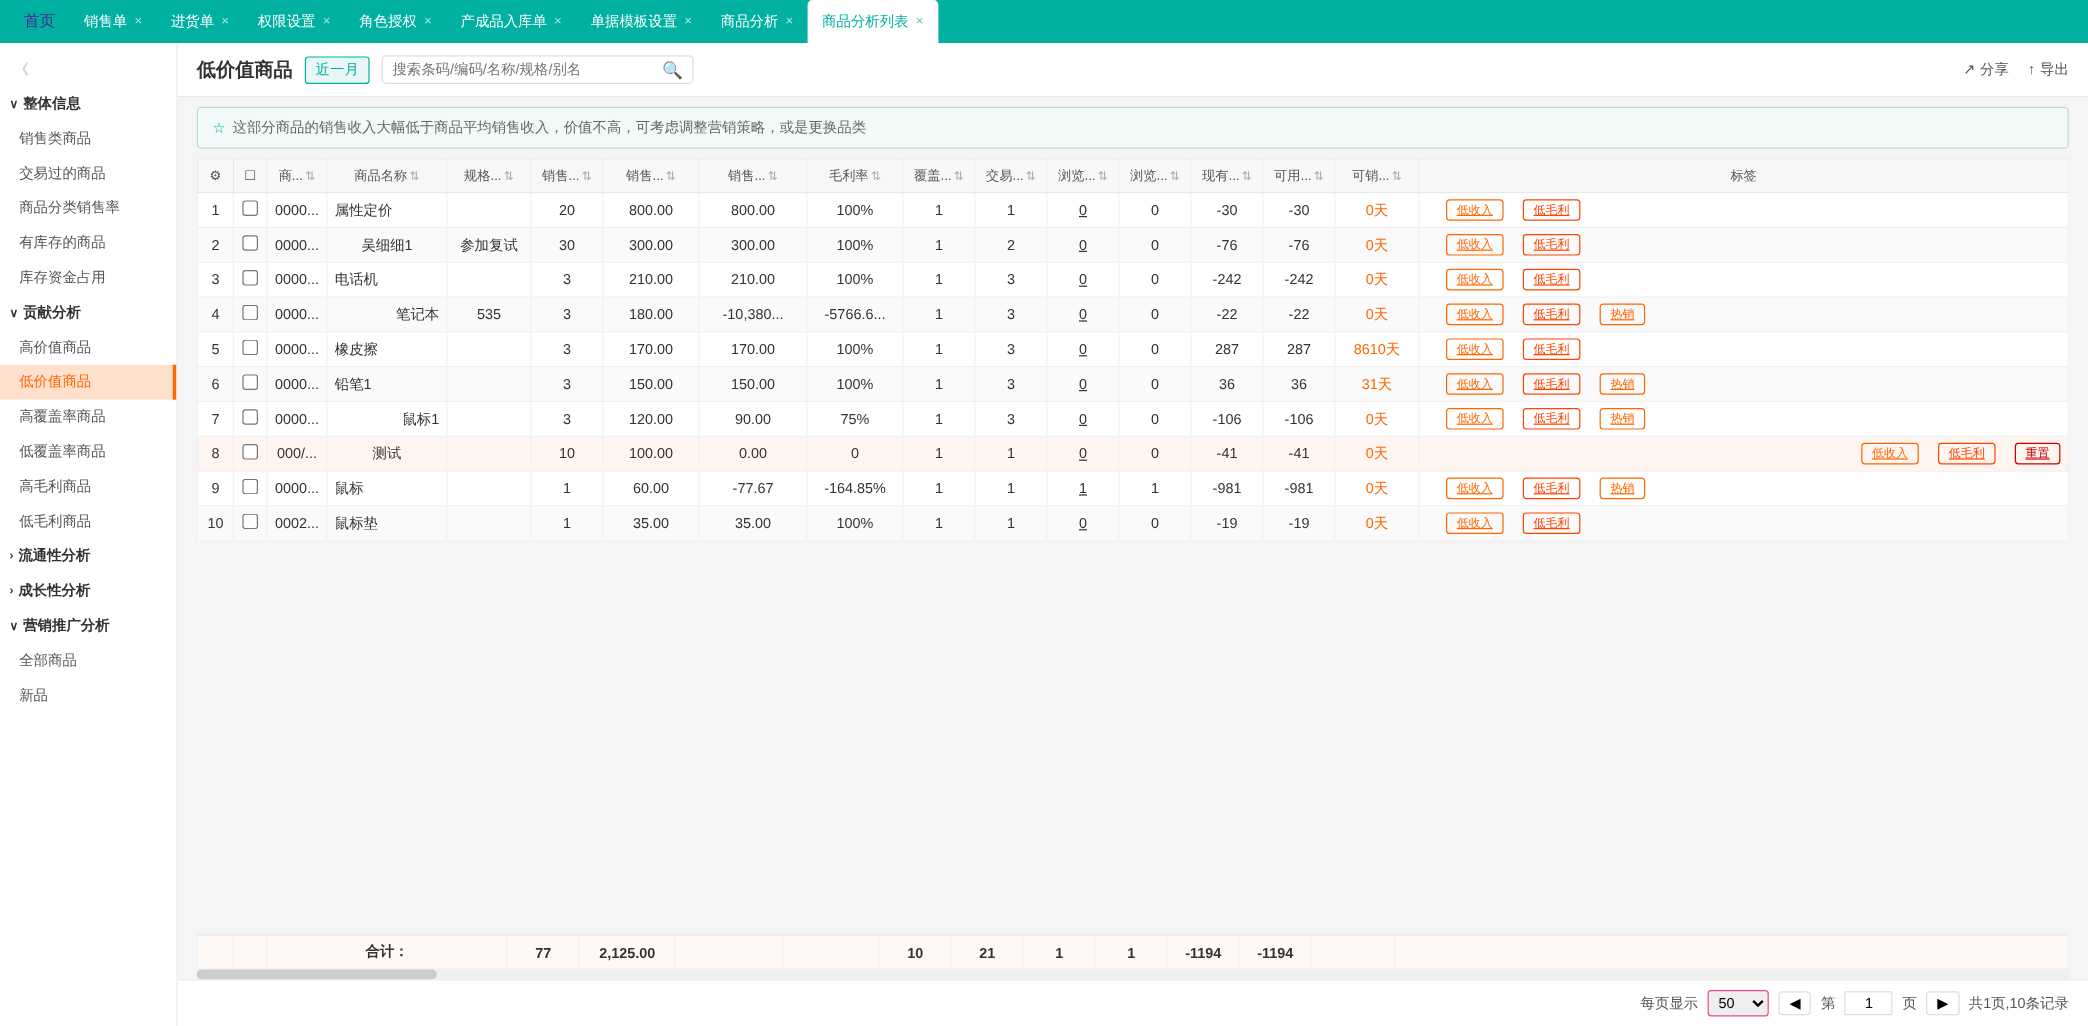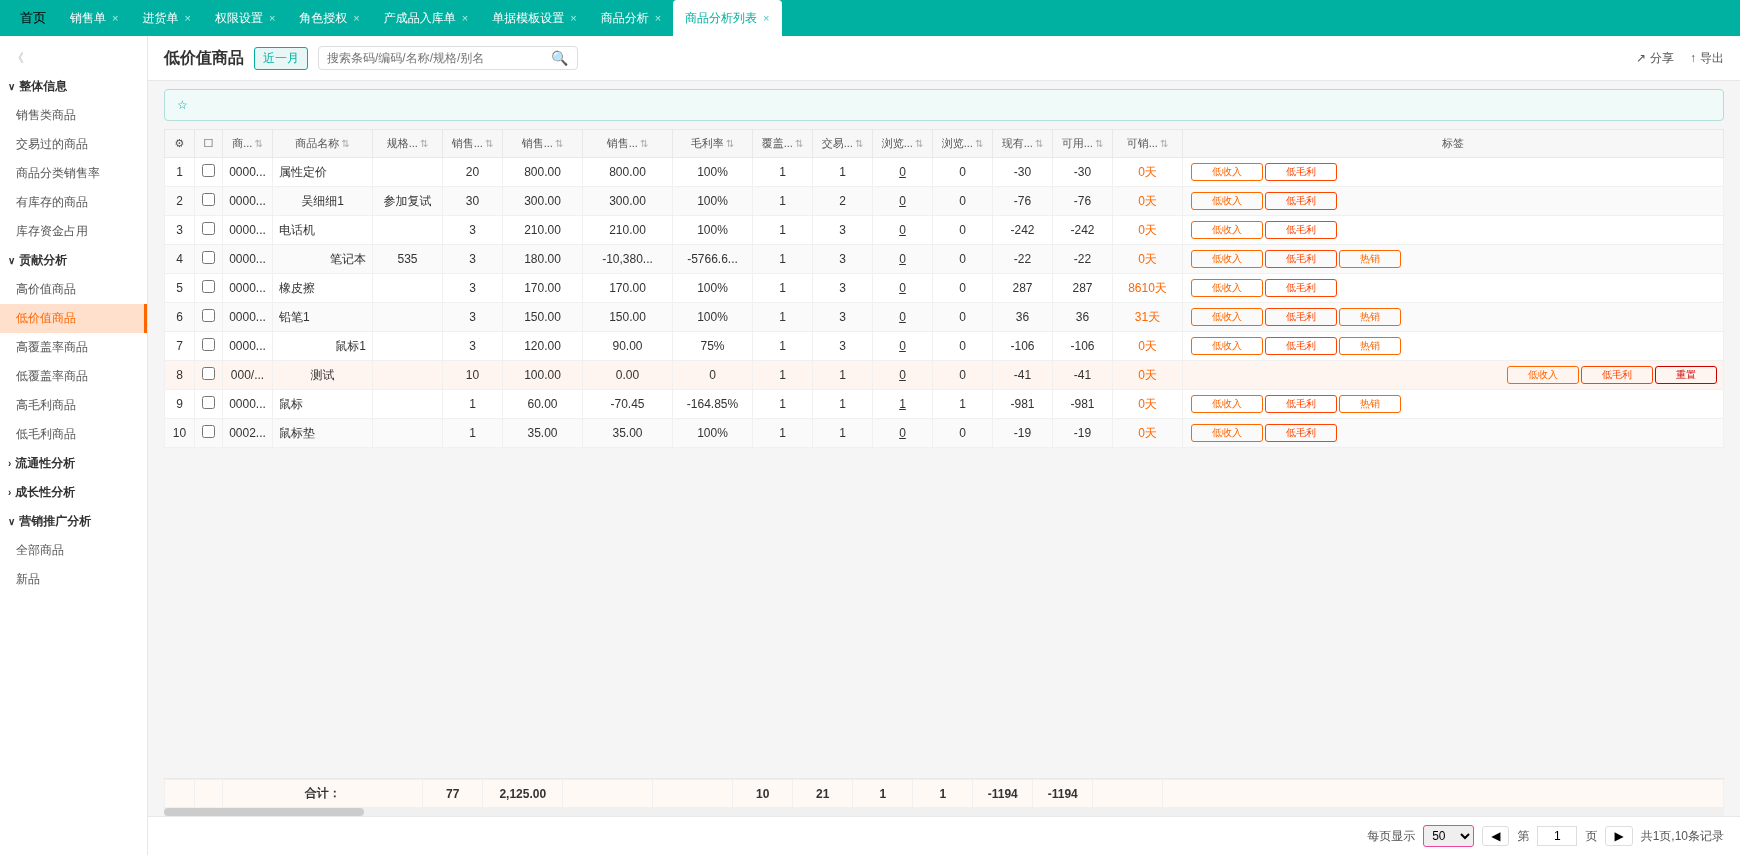--- a/index.html
+++ b/index.html
@@ -28,21 +28,21 @@
       background: #fff;
       color: #00b0a0;
       border-radius: 4px 4px 0 0;
     }
     .nav-item .close-x {
       margin-left: 6px;
       font-size: 11px;
       opacity: 0.7;
     }
     .nav-home {
-      color: #000000;
+      color: #4c1d95;
       padding: 0 12px;
       height: 36px;
       display: flex;
       align-items: center;
       font-size: 13px;
     }
 
     
     .main-layout {
       display: flex;
@@ -200,23 +200,24 @@
       font-size: 12px;
       white-space: nowrap;
     }
     tr:nth-child(even) td { background: #fafafa; }
     tr.highlighted td { background: #fff5f0; }
 
     .tag-label {
       display: inline-block;
       border: 1px solid;
       border-radius: 3px;
-      padding: 1px 20px;
+      padding: 1px 8px;
       font-size: 10px;
-      margin-left: 2px;
+      margin-left: 16px;
+      text-decoration: underline;
     }
     .tag-low-income { color: #ff6600; border-color: #ff6600; }
     .tag-low-profit { color: #ff4400; border-color: #ff4400; }
     .tag-hot { color: #ff6600; border-color: #ff6600; }
     .tag-priority { color: #cc0000; border-color: #cc0000; }
 
     .link-underline { text-decoration: underline; cursor: pointer; color: #333; }
     .orange-text { color: #ff6600; }
 
     
@@ -384,20 +385,21 @@
         </div>
         <div class="header-btn">
           <span>↑</span>
           <span>导出</span>
         </div>
       </div>
     </div>
 
     <div class="notice-bar">
       <span class="notice-icon">☆</span>
+      <span>这部分商品的销售收入大幅低于商品平均销售收入，价值不高，可考虑调整营销策略，或是更换品类</span>
     </div>
 
     <div class="table-wrapper">
       <table>
         <thead>
           <tr>
             <th style="width:30px">⚙</th>
             <th style="width:28px">☐</th>
             <th style="width:50px">商...<span class="sort-icon">⇅</span></th>
             <th style="width:100px">商品名称<span class="sort-icon">⇅</span></th>
@@ -570,21 +572,21 @@
     <td style="text-align:right"><span class="tag-label tag-low-income">低收入</span><span class="tag-label tag-low-profit">低毛利</span><span class="tag-label tag-priority">重置</span></td>
   </tr>
             <tr>
     <td>9</td>
     <td><input type="checkbox" style="margin: 0px;"></td>
     <td>0000...</td>
     <td style="text-align:left">鼠标</td>
     <td></td>
     <td>1</td>
     <td>60.00</td>
-    <td>-70.45</td>
+    <td>-77.67</td>
     <td>-164.85%</td>
     <td>1</td>
     <td>1</td>
     <td><span class="link-underline">1</span></td>
     <td>1</td>
     <td>-981</td>
     <td>-981</td>
     <td class="orange-text">0天</td>
     <td style="text-align:left"><span class="tag-label tag-low-income">低收入</span><span class="tag-label tag-low-profit">低毛利</span><span class="tag-label tag-hot">热销</span></td>
   </tr>

